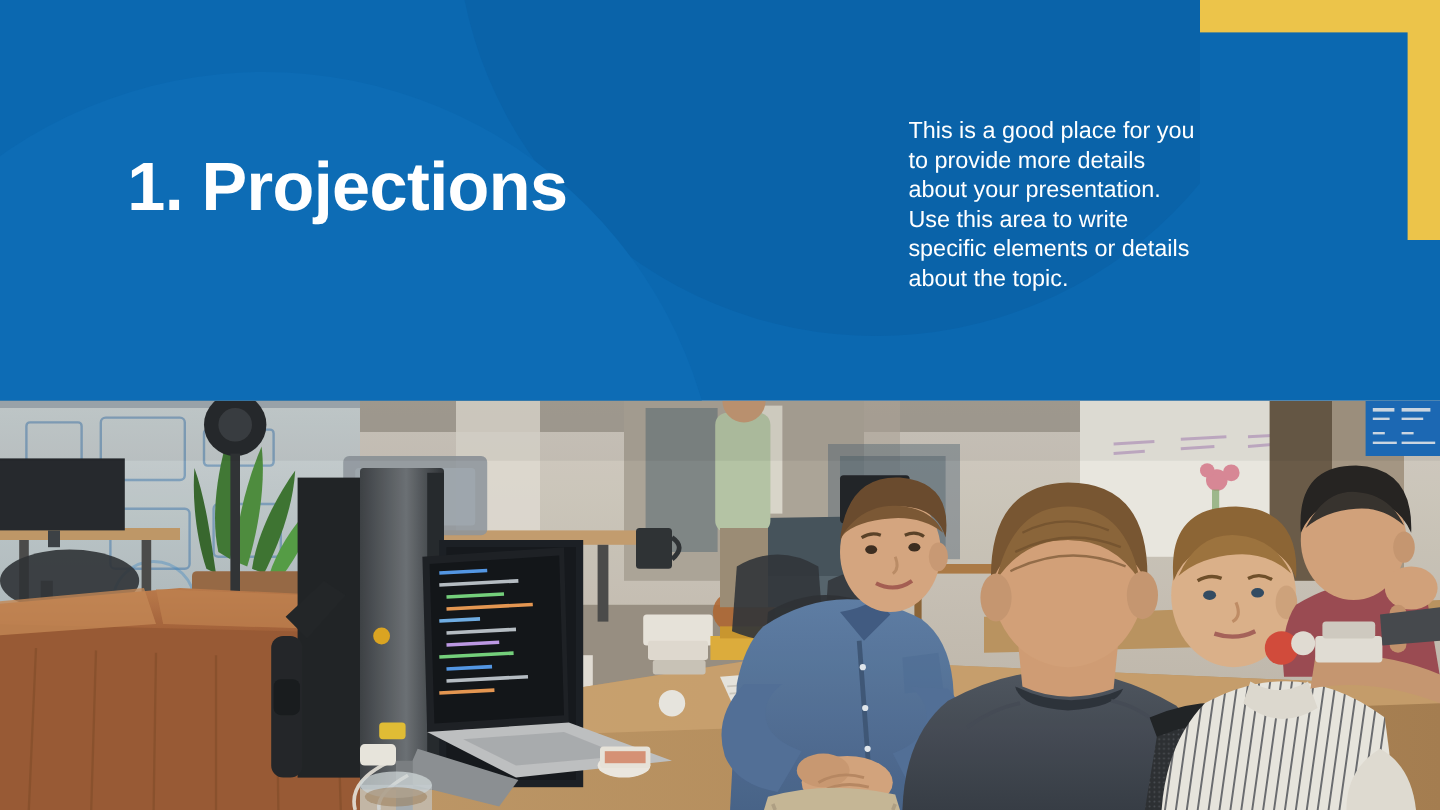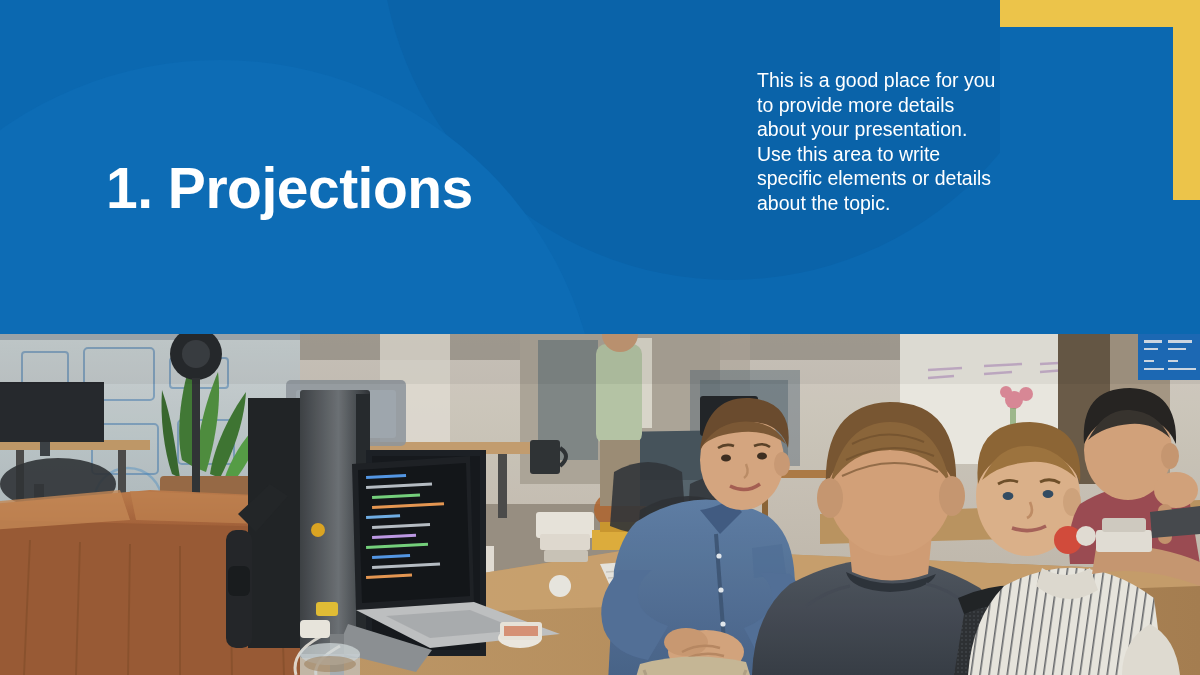--- a/index.html
+++ b/index.html
@@ -75,28 +75,27 @@
     position: absolute;
     left: 106px;
     top: 128px;
     z-index: 5;
     color: #ffffff;
     font-size: 57px;
     font-weight: bold;
     letter-spacing: -0.5px;
     line-height: 1.0;
     white-space: nowrap;
-    margin-top: 32px;
   }
 
   
   .body-copy {
     position: absolute;
     left: 757px;
-    top: 68px;
+    top: 97px;
     width: 245px;
     z-index: 5;
     color: #ffffff;
     font-size: 19.5px;
     line-height: 24.6px;
     font-weight: normal;
   }
 
   
   .photo {

